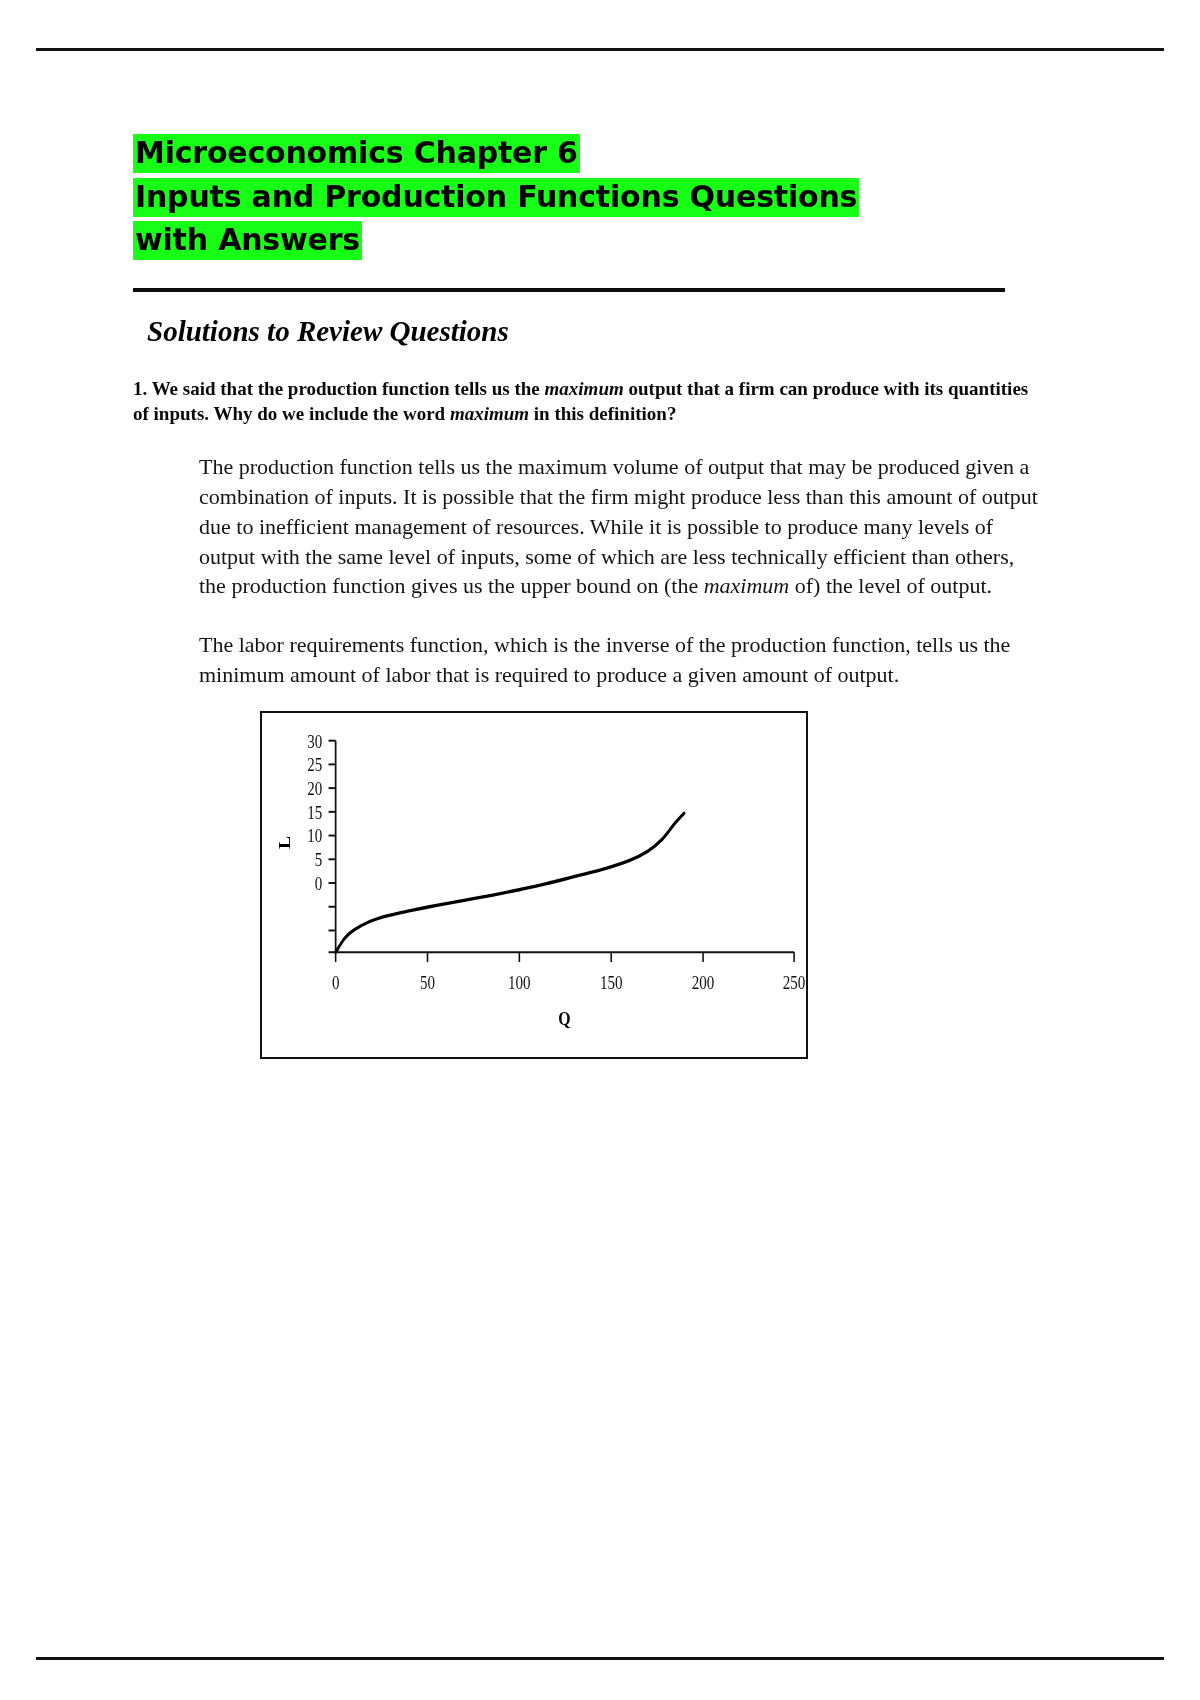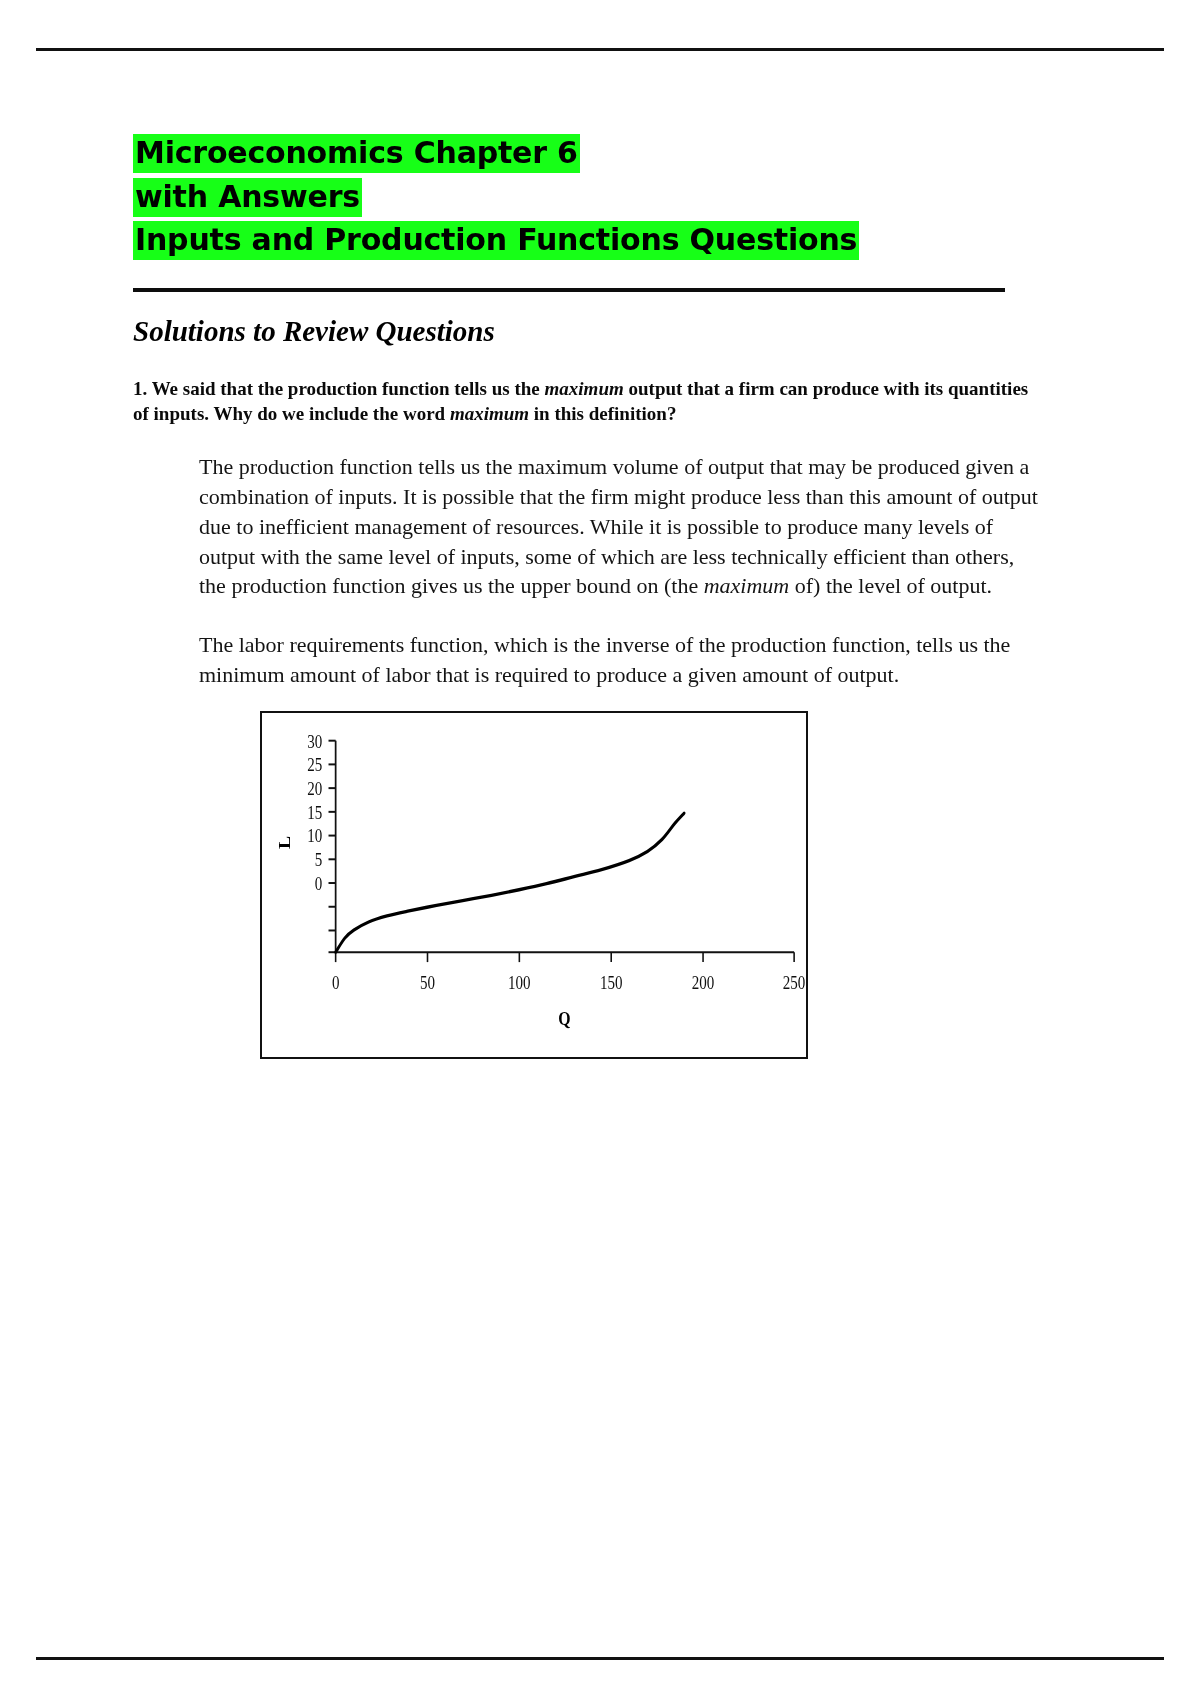--- a/index.html
+++ b/index.html
@@ -70,21 +70,21 @@
     height: 4px;
     background: #0d0d0d;
   }
   
   .section-heading {
     font-family: "Liberation Serif", serif;
     font-weight: bold;
     font-style: italic;
     font-size: 29px;
     line-height: 1.2;
-    margin: 22px 0 0 0;
+    margin: 22px 0 0 14px;
     color: #000;
   }
   
   .question {
     font-family: "Liberation Serif", serif;
     font-weight: bold;
     font-size: 19px;
     line-height: 1.32;
     margin: 28px 0 0 0;
     color: #0a0a0a;
@@ -142,22 +142,22 @@
 <body>
 
 <div class="page">
 
   <div class="rule-top"></div>
 
   <div class="content">
 
     <h1 class="doc-title">
       <span class="tline"><span class="hl">Microeconomics Chapter 6</span></span>
+      <span class="tline"><span class="hl">Inputs and Production Functions Questions</span></span>
       <span class="tline"><span class="hl">with Answers</span></span>
-      <span class="tline"><span class="hl">Inputs and Production Functions Questions</span></span>
     </h1>
 
     <div class="title-divider"></div>
 
     <div class="section-heading">Solutions to Review Questions</div>
 
     <p class="question"><span>1.  We said that the production function tells us the </span><em>maximum</em><span> output that a firm can produce with its quantities of inputs. Why do we include the word </span><em>maximum</em><span> in this definition?</span></p>
 
     <p class="answer"><span>The production function tells us the maximum volume of output that may be produced given a combination of inputs. It is possible that the firm might produce less than this amount of output due to inefficient management of resources. While it is possible to produce many levels of output with the same level of inputs, some of which are less technically efficient than others, the production function gives us the upper bound on (the </span><em>maximum</em><span> of) the level of output.</span></p>
 

